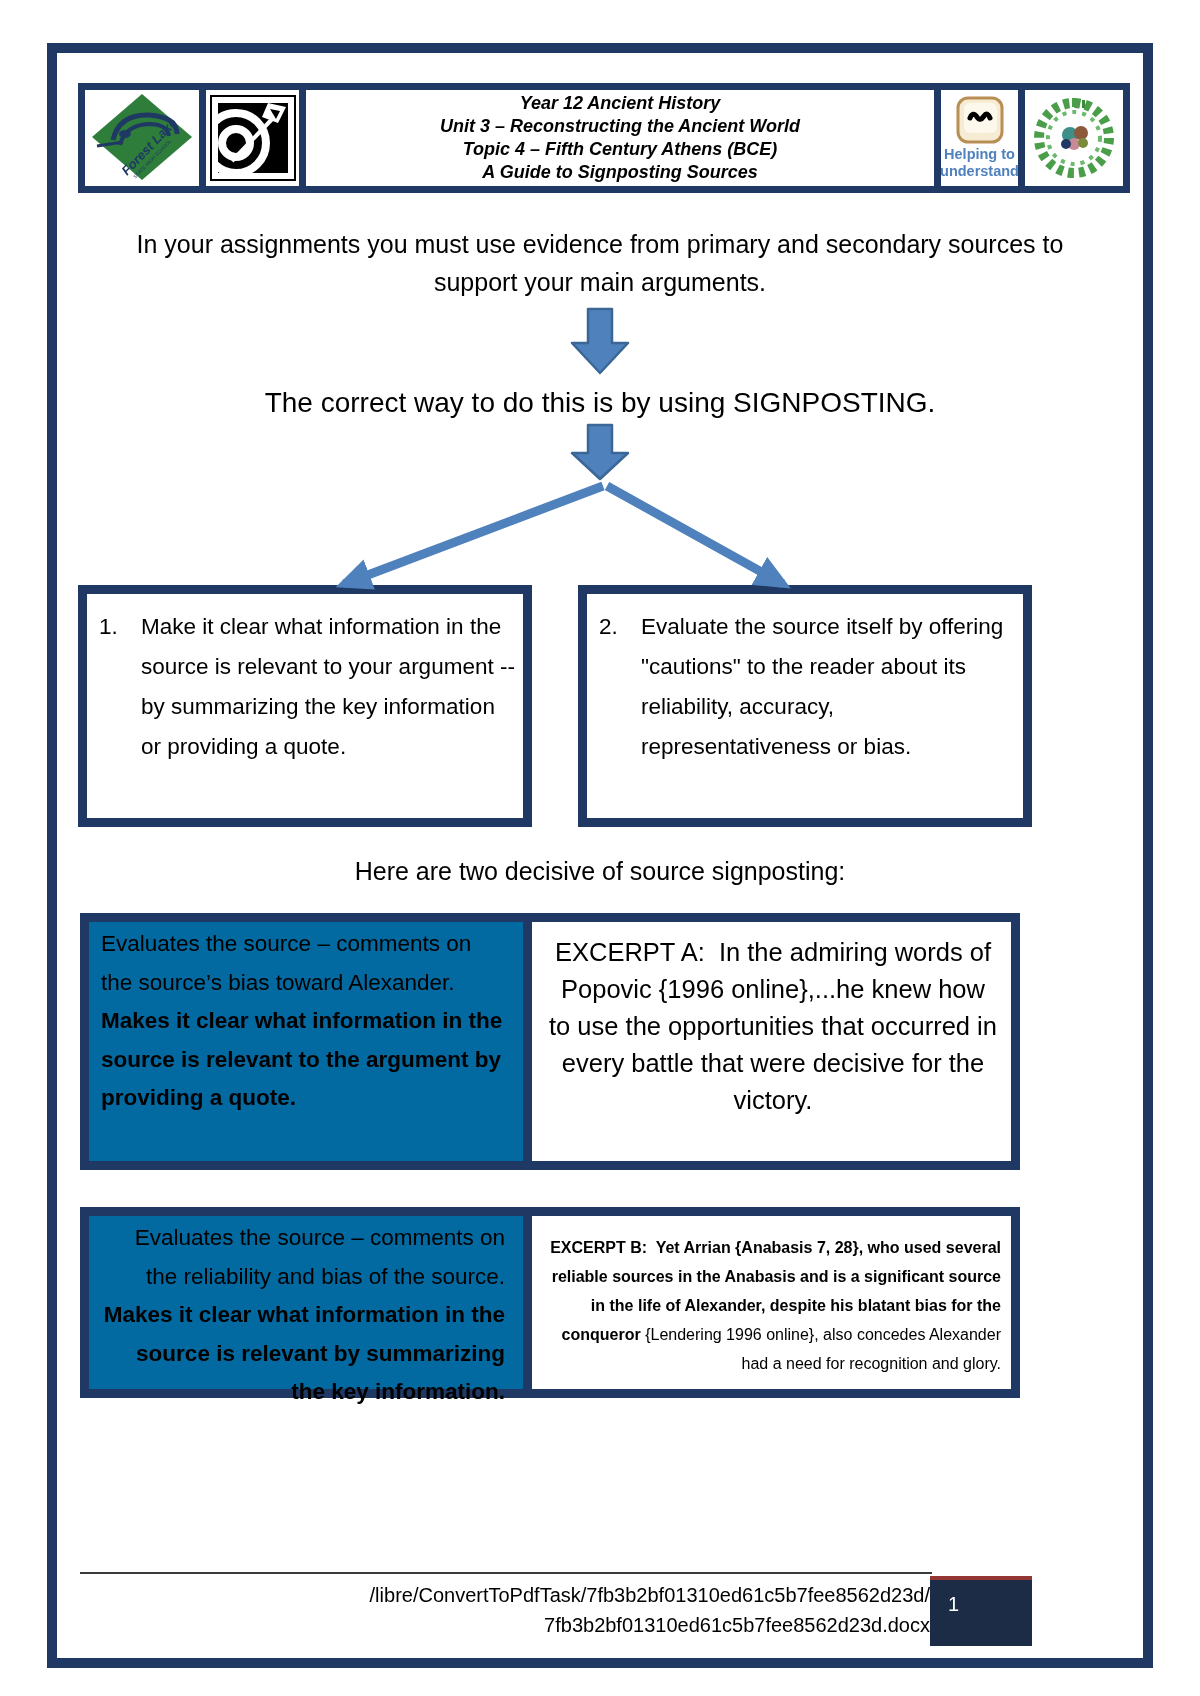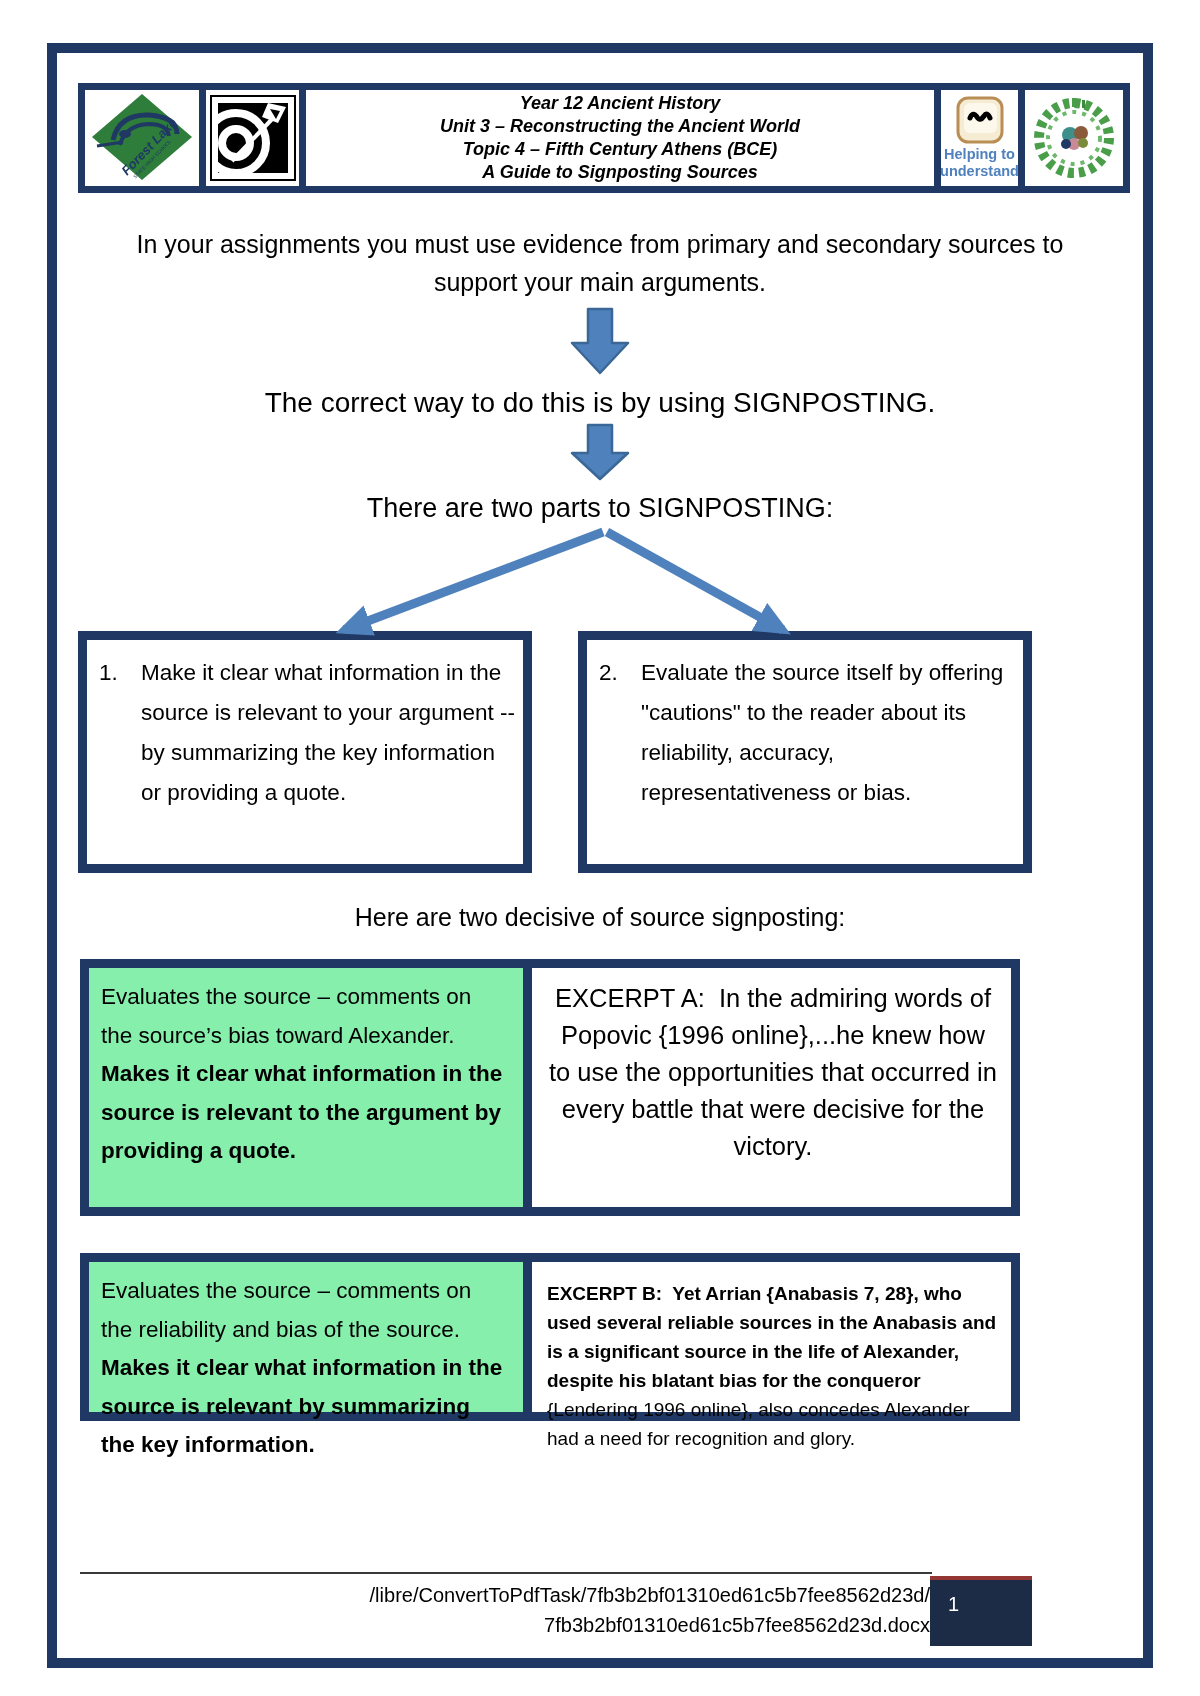--- a/index.html
+++ b/index.html
@@ -45,31 +45,31 @@
   }
   .part-number{width:42px;flex-shrink:0;}
   .part-text{flex:1;}
   
   .examples-heading{margin-top:26px;text-align:center;font-size:25px;line-height:36px;}
   .example-table{display:flex;margin-left:23px;}
   .t1{margin-top:24px;}
   .t2{margin-top:37px;}
   .ex-note{
     width:452px;border:9px solid var(--navy);
-    padding:10px 18px 0 12px;font-size:22.5px;line-height:38.5px;background:#86efac;
+    padding:3px 18px 0 12px;font-size:22.5px;line-height:38.5px;background:#0369a1;
   }
   .ex-note .bold{font-weight:bold;display:block;}
   .ex-note .reg{display:block;}
   .ex-excerpt{
     width:488px;border:9px solid var(--navy);border-left:none;background:#fff;white-space:pre-wrap;
   }
   .t1 .cell{height:257px;}
-  .t2 .cell{height:168px;}
+  .t2 .cell{height:191px;text-align:right;}
   .excerpt-a{font-size:25.5px;line-height:37px;padding:12px 12px 0 15px;text-align:center;}
-  .excerpt-b{font-size:19px;line-height:29px;padding:17px 10px 16px 15px;}
+  .excerpt-b{font-size:16px;line-height:29px;padding:17px 10px 16px 15px;}
   .excerpt-b .bold{font-weight:bold;}
   
   .footer-rule{position:absolute;left:23px;top:1519px;width:852px;border-top:2px solid #3a3a3a;}
   .footer-text{position:absolute;top:1527px;right:213px;text-align:right;font-size:20px;line-height:30px;}
   .page-num-box{
     position:absolute;left:873px;top:1523px;width:102px;height:70px;
     background:#1c2b46;border-top:4px solid #943634;color:#fff;font-size:20px;
     padding:13px 0 0 18px;
   }
 </style>
@@ -150,21 +150,20 @@
   <svg class="arrow-down" width="62" height="68" viewBox="0 0 62 68">
     <path d="M19,2 h24 v34 h16 L31,66 L3,36 h16 z" fill="#4f81bd" stroke="#3a6795" stroke-width="2.5" stroke-linejoin="round"></path>
   </svg>
 
   <div class="step1">The correct way to do this is by using SIGNPOSTING.</div>
 
   <svg class="arrow-down2" width="62" height="58" viewBox="0 0 62 58">
     <path d="M19,2 h24 v28 h16 L31,56 L3,30 h16 z" fill="#4f81bd" stroke="#3a6795" stroke-width="2.5" stroke-linejoin="round"></path>
   </svg>
 
-  <div class="step2">There are two parts to SIGNPOSTING:</div>
 
   <svg class="split-arrows" width="500" height="118" viewBox="0 0 500 118">
     <defs>
       <marker id="ah" markerUnits="userSpaceOnUse" markerWidth="36" markerHeight="32" refX="27" refY="16" orient="auto">
         <polygon points="0,0 36,16 0,32" fill="#4f81bd"></polygon>
       </marker>
     </defs>
     <line x1="283" y1="5" x2="24" y2="103" stroke="#4f81bd" stroke-width="9" marker-end="url(#ah)"></line>
     <line x1="287" y1="5" x2="463" y2="103" stroke="#4f81bd" stroke-width="9" marker-end="url(#ah)"></line>
   </svg>

